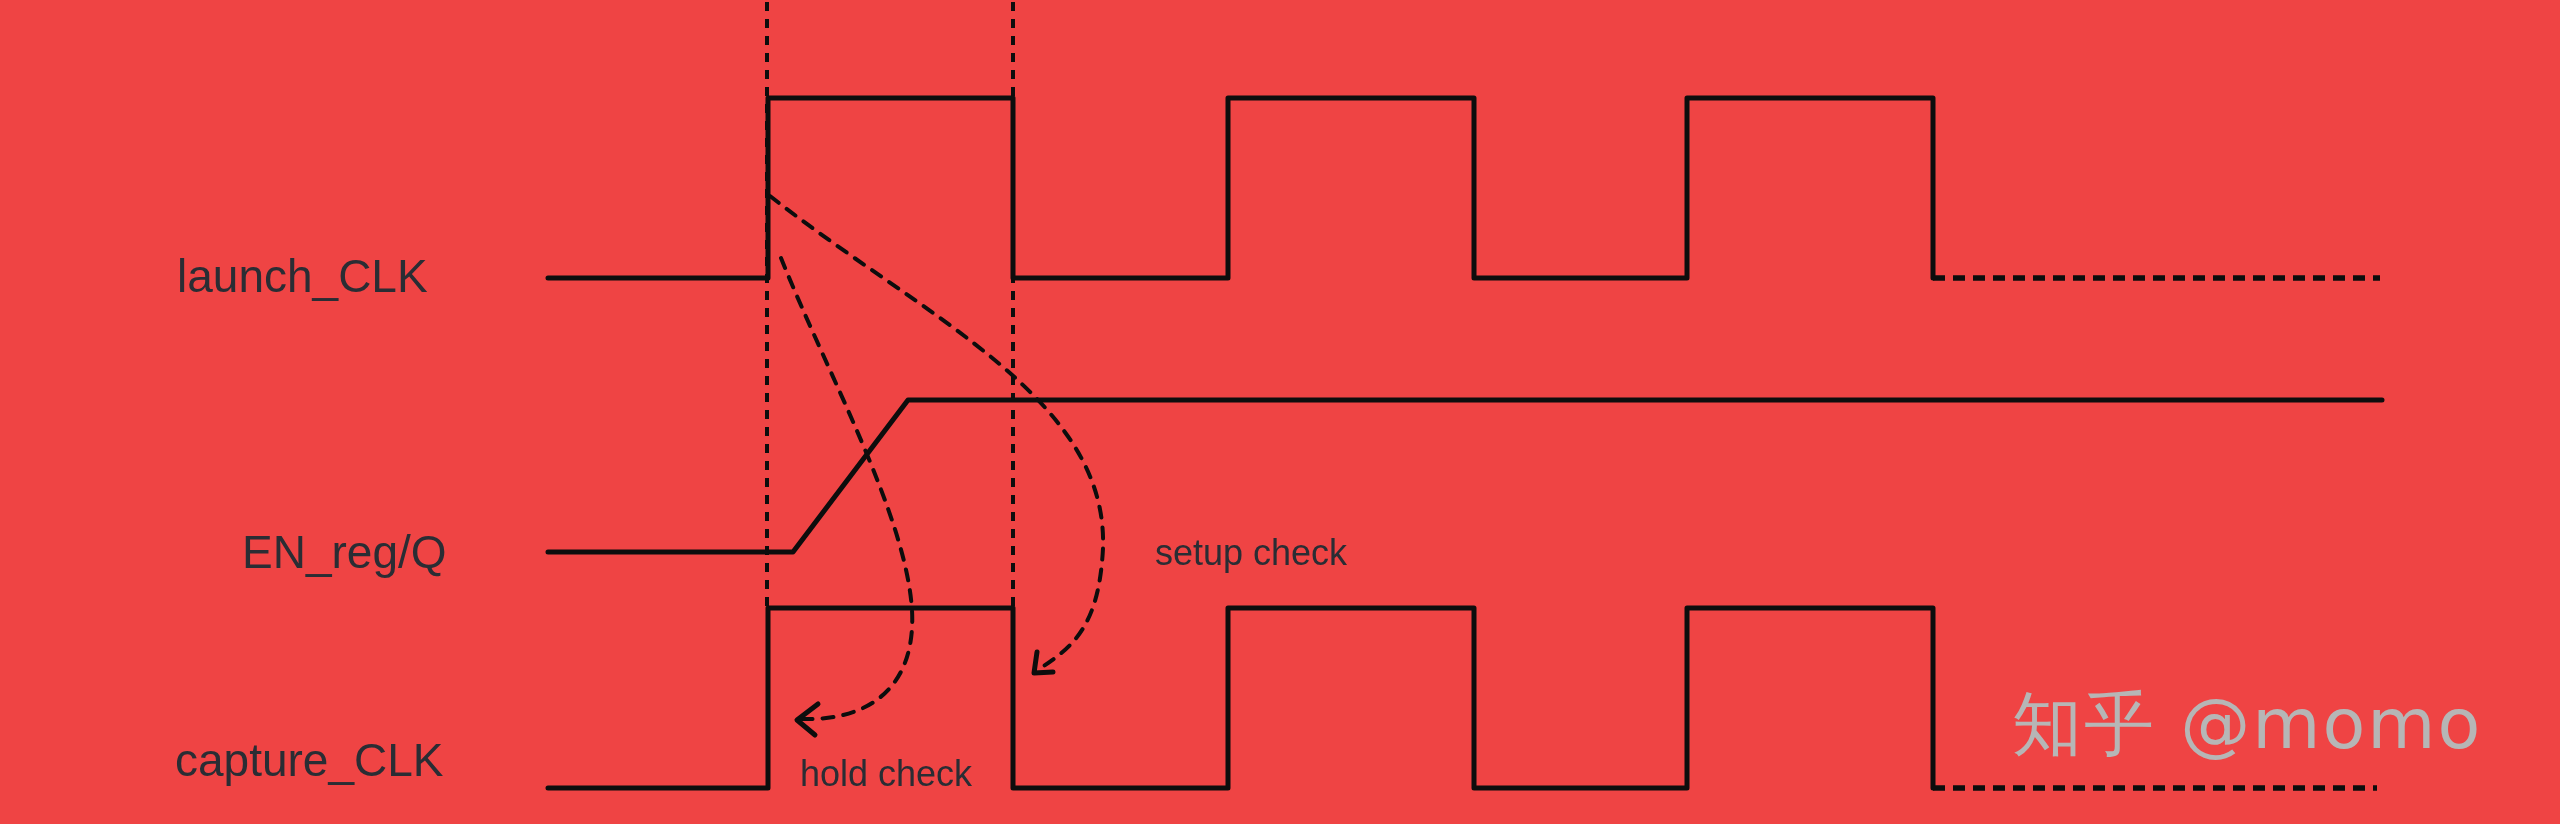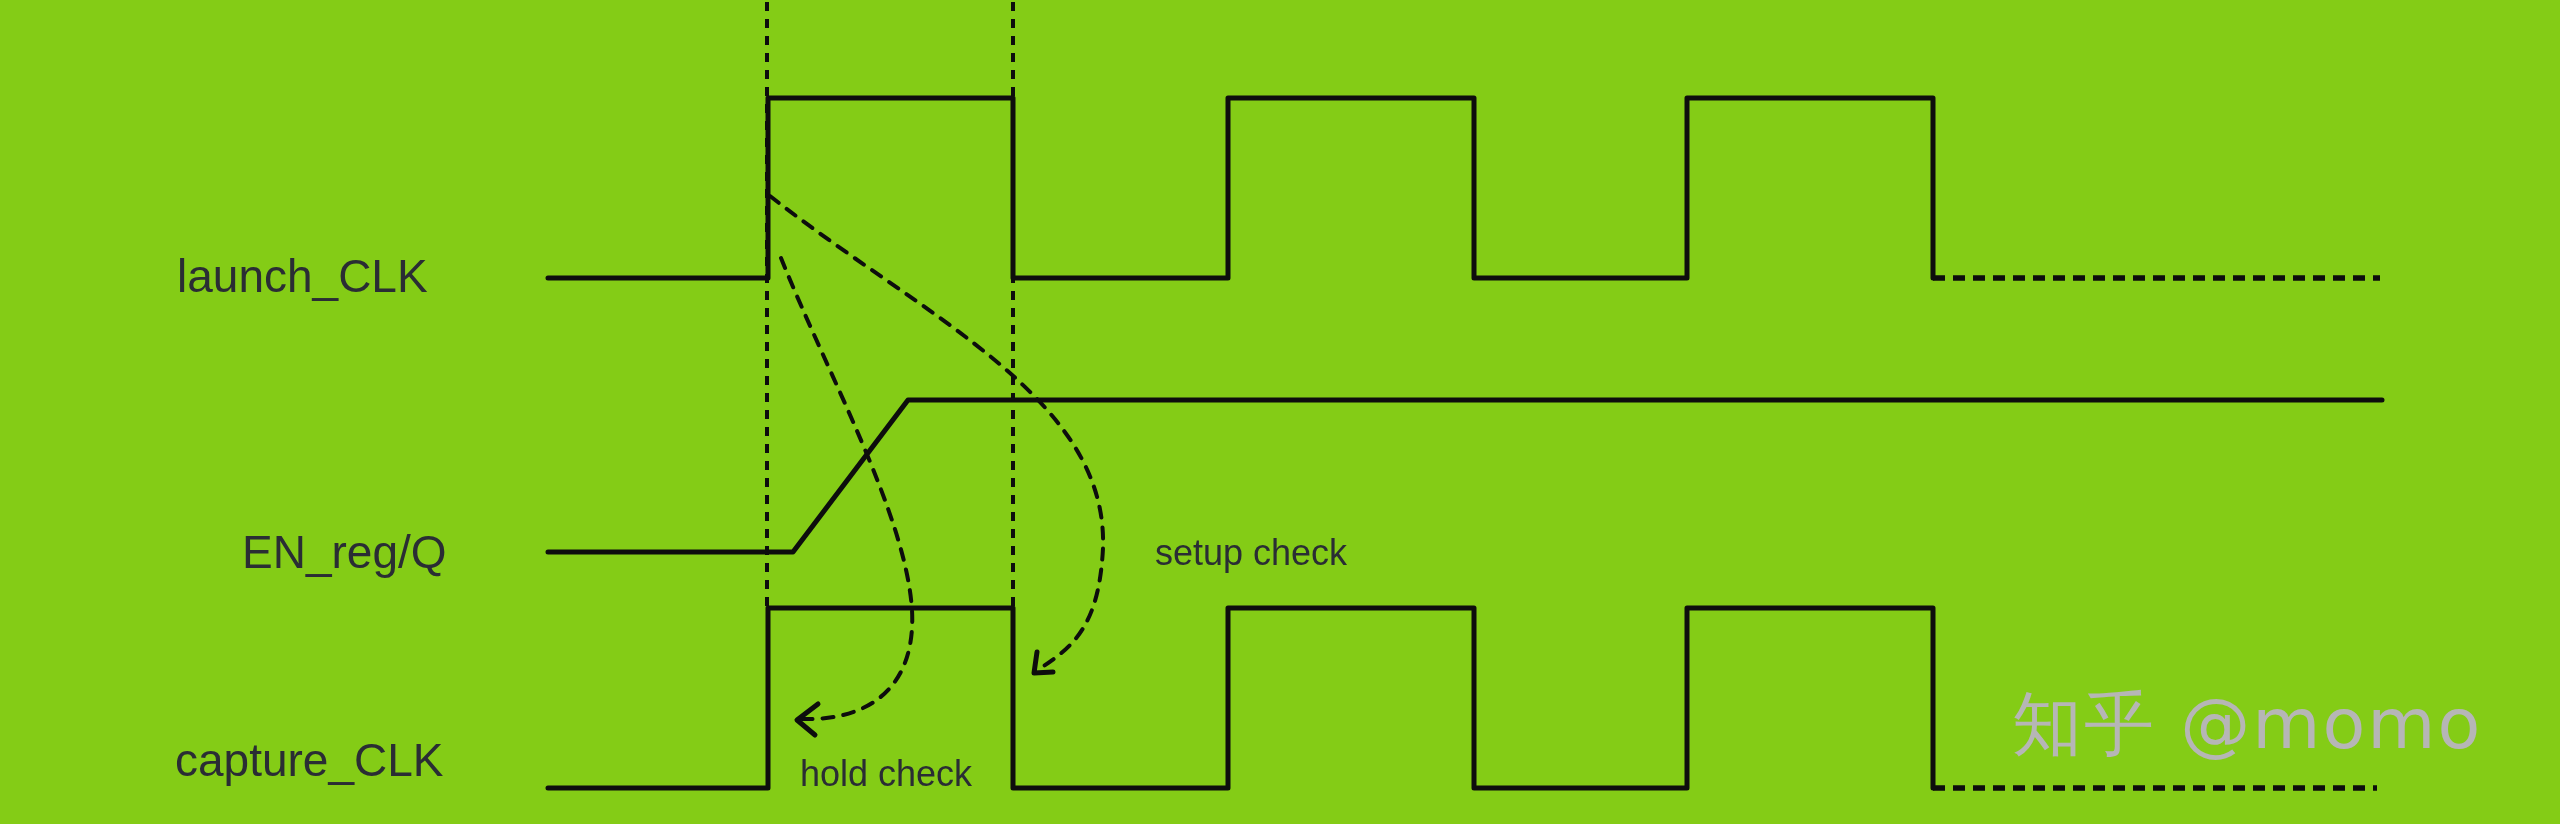--- a/index.html
+++ b/index.html
@@ -1,16 +1,16 @@
 <!DOCTYPE html>
 <html><head>
 <meta charset="utf-8">
 <style>
   html,body{margin:0;padding:0;background:#ffffff;}
-  .stage{position:relative;width:2560px;height:824px;background:#84cc16;overflow:hidden;}
+  .stage{position:relative;width:2560px;height:824px;background:#ef4444;overflow:hidden;}
   svg{display:block;width:2560px;height:824px;}
   .wave{fill:none;stroke-width:5;stroke-linejoin:round;stroke-linecap:round;}
   .wave-dotted{fill:none;stroke-width:5.5;stroke-dasharray:12 8;stroke-linecap:butt;}
   .guide{fill:none;stroke-width:4;stroke-dasharray:9 8;stroke-linecap:butt;}
   .check-arrow{fill:none;stroke-width:4;stroke-dasharray:11 10;stroke-linecap:round;}
   .arrow-head{fill:none;stroke-width:5;stroke-linecap:round;stroke-linejoin:round;}
   .sig-label{font-family:"Liberation Sans",sans-serif;font-size:46px;}
   .anno-label{font-family:"Liberation Sans",sans-serif;font-size:36px;}
   .watermark{font-family:"DejaVu Sans","Liberation Sans",sans-serif;font-size:70px;letter-spacing:2px;}
 </style>

